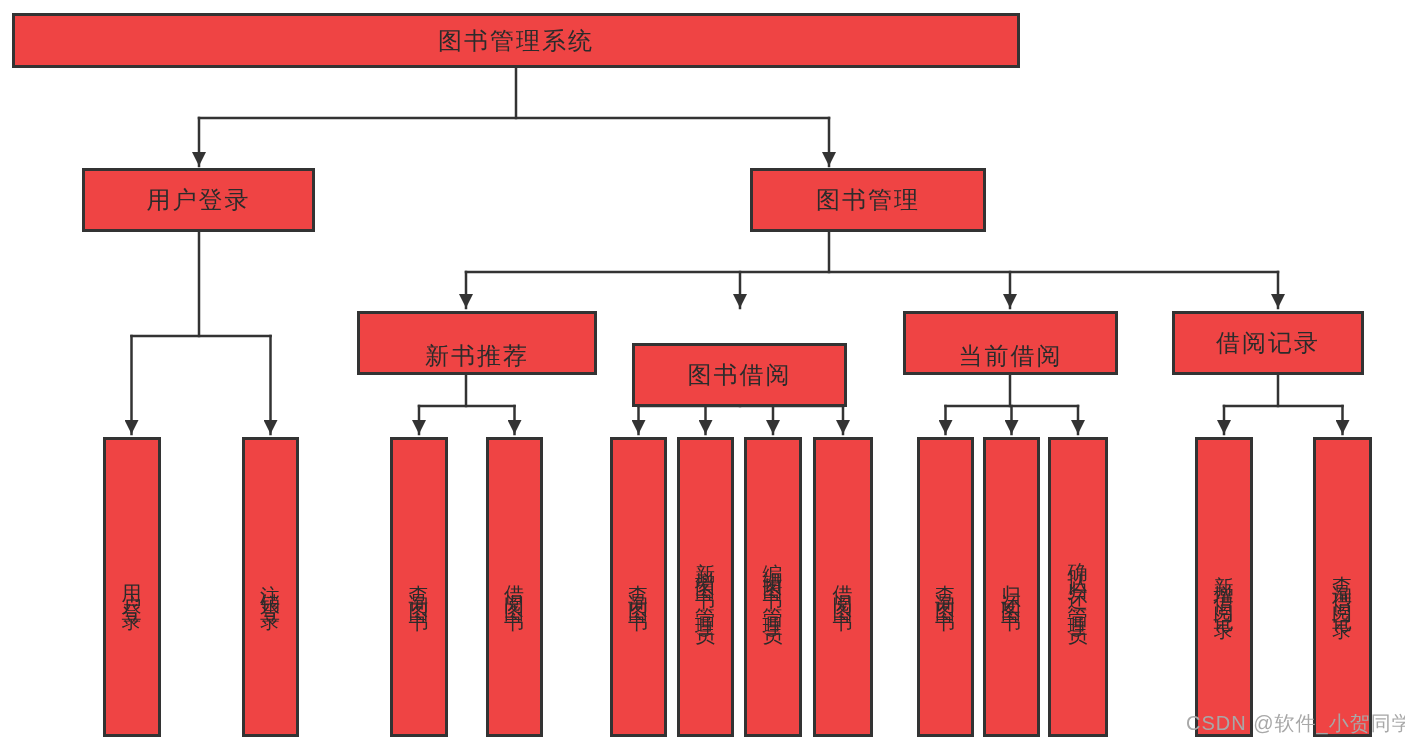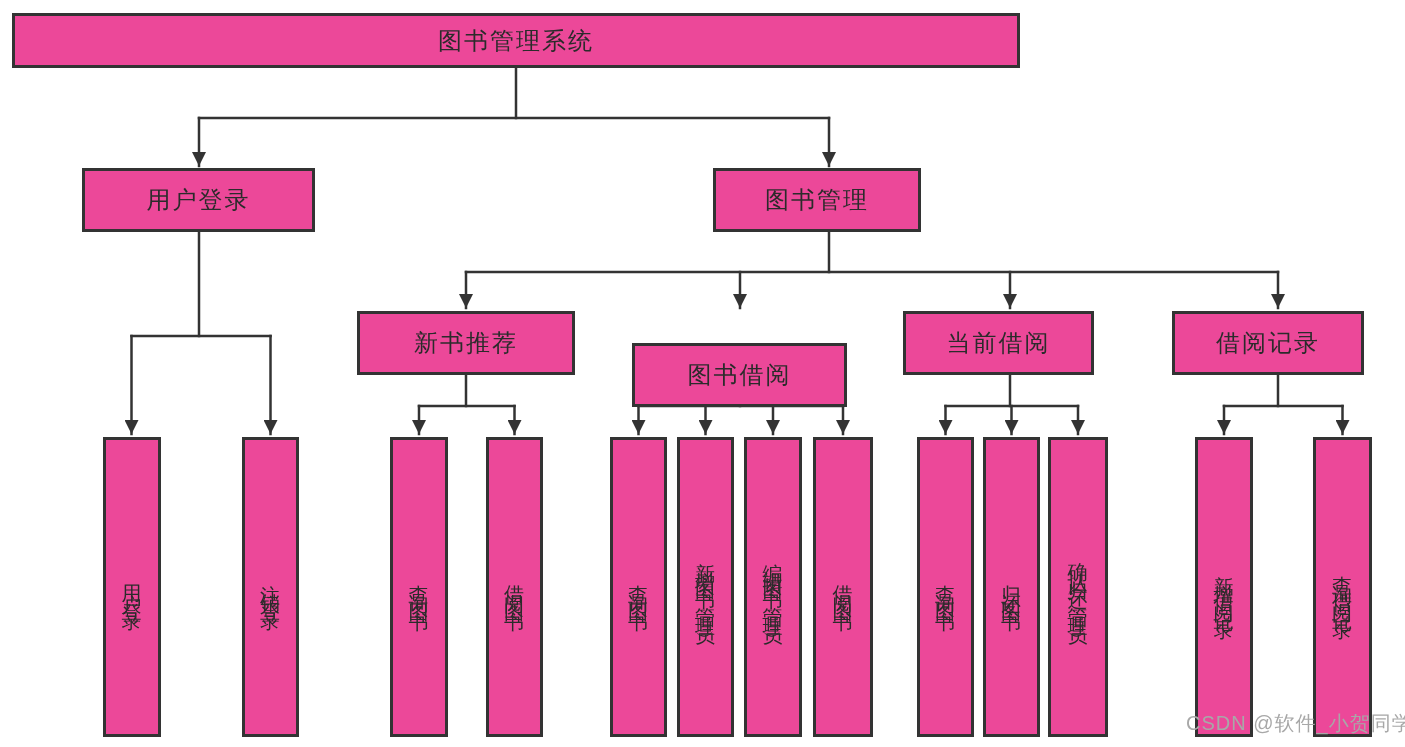--- a/index.html
+++ b/index.html
@@ -4,21 +4,21 @@
 <style>
   html,body { margin:0; padding:0; }
   body {
     width:1405px; height:747px; position:relative; overflow:hidden;
     background:#ffffff;
     font-family:"Liberation Sans", sans-serif;
     color:#2b2b2b;
   }
   #connectors { position:absolute; left:0; top:0; width:1405px; height:747px; }
   .box {
-    position:absolute; box-sizing:border-box; background:#ec4899;
+    position:absolute; box-sizing:border-box; background:#ef4444;
     border:3px solid #333333;
     display:flex; align-items:center; justify-content:center;
     text-align:center;
   }
   .h-label { font-size:24px; letter-spacing:2px; font-weight:500; white-space:nowrap; }
   .v-label {
     writing-mode:vertical-rl; text-orientation:mixed;
     font-size:20px; letter-spacing:9px; font-weight:500; line-height:1;
   }
   .watermark {
@@ -80,31 +80,31 @@
   </g>
 </svg>
 
 <div class="box" style="left:12px; top:13px; width:1008px; height:55px;">
   <span class="h-label">图书管理系统</span>
 </div>
 
 <div class="box" style="left:82px; top:168px; width:233px; height:64px;">
   <span class="h-label">用户登录</span>
 </div>
-<div class="box" style="left:713px; top:168px; width:208px; height:64px;">
+<div class="box" style="left:750px; top:168px; width:236px; height:64px;">
   <span class="h-label">图书管理</span>
 </div>
 
-<div class="box" style="left:357px; top:311px; width:218px; height:64px;">
+<div class="box" style="left:357px; top:311px; width:240px; height:64px;align-items:flex-end;">
   <span class="h-label">新书推荐</span>
 </div>
 <div class="box" style="left:632px; top:311px; width:215px; height:64px;margin-top:32px;">
   <span class="h-label">图书借阅</span>
 </div>
-<div class="box" style="left:903px; top:311px; width:191px; height:64px;">
+<div class="box" style="left:903px; top:311px; width:215px; height:64px;align-items:flex-end;">
   <span class="h-label">当前借阅</span>
 </div>
 <div class="box" style="left:1172px; top:311px; width:192px; height:64px;">
   <span class="h-label">借阅记录</span>
 </div>
 
 <div class="box" style="left:103px; top:437px; width:58px; height:300px;">
   <span class="v-label">用户登录</span>
 </div>
 <div class="box" style="left:242px; top:437px; width:57px; height:300px;">

